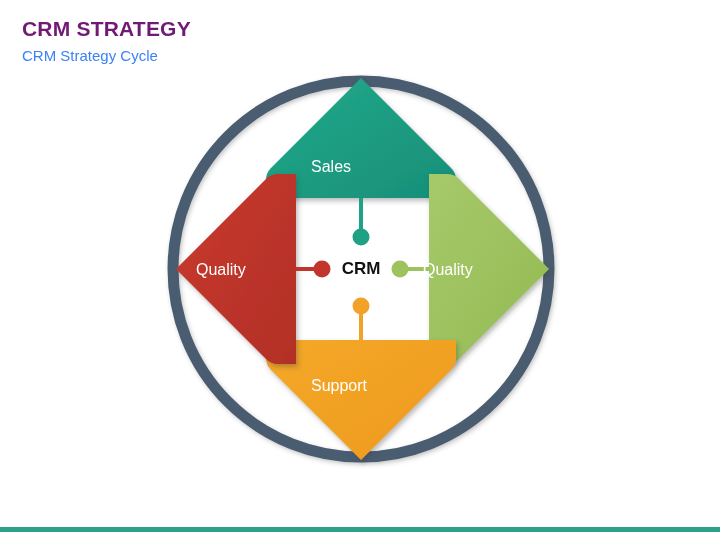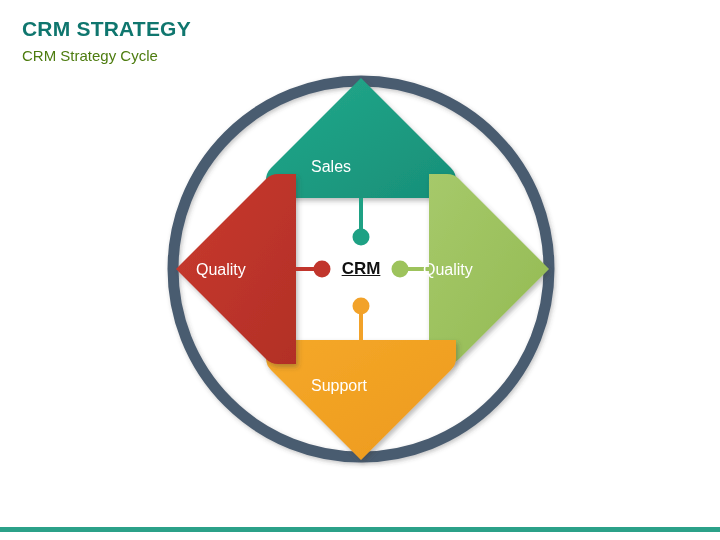--- a/index.html
+++ b/index.html
@@ -20,29 +20,29 @@
     background: #ffffff;
   }
   .header {
     position: absolute;
     left: 22px;
     top: 16px;
   }
   .title {
     font-size: 21px;
     font-weight: bold;
-    color: #0f766e;
+    color: #701a75;
     letter-spacing: 0.2px;
     line-height: 26px;
     white-space: nowrap;
   }
   .subtitle {
     font-size: 15px;
     font-weight: normal;
-    color: #4d7c0f;
+    color: #3b82f6;
     line-height: 22px;
     margin-top: 3px;
     white-space: nowrap;
   }
   .diagram {
     position: absolute;
     left: 0;
     top: 0;
     width: 720px;
     height: 500px;
@@ -167,17 +167,17 @@
   </svg>
 
   <div class="label" style="left:311px; top:158px; width:100px;">Sales</div>
 
   <div class="label" style="left:423px; top:261px; width:100px;">Quality</div>
 
   <div class="label" style="left:196px; top:261px; width:100px;">Quality</div>
 
   <div class="label" style="left:311px; top:377px; width:100px;">Support</div>
 
-  <div class="center-label" style="left:311px; top:259px; width:100px;text-decoration:underline;">CRM</div>
+  <div class="center-label" style="left:311px; top:259px; width:100px;">CRM</div>
 
   <div class="footer-bar"></div>
 
 </div>
 
 </body></html>

